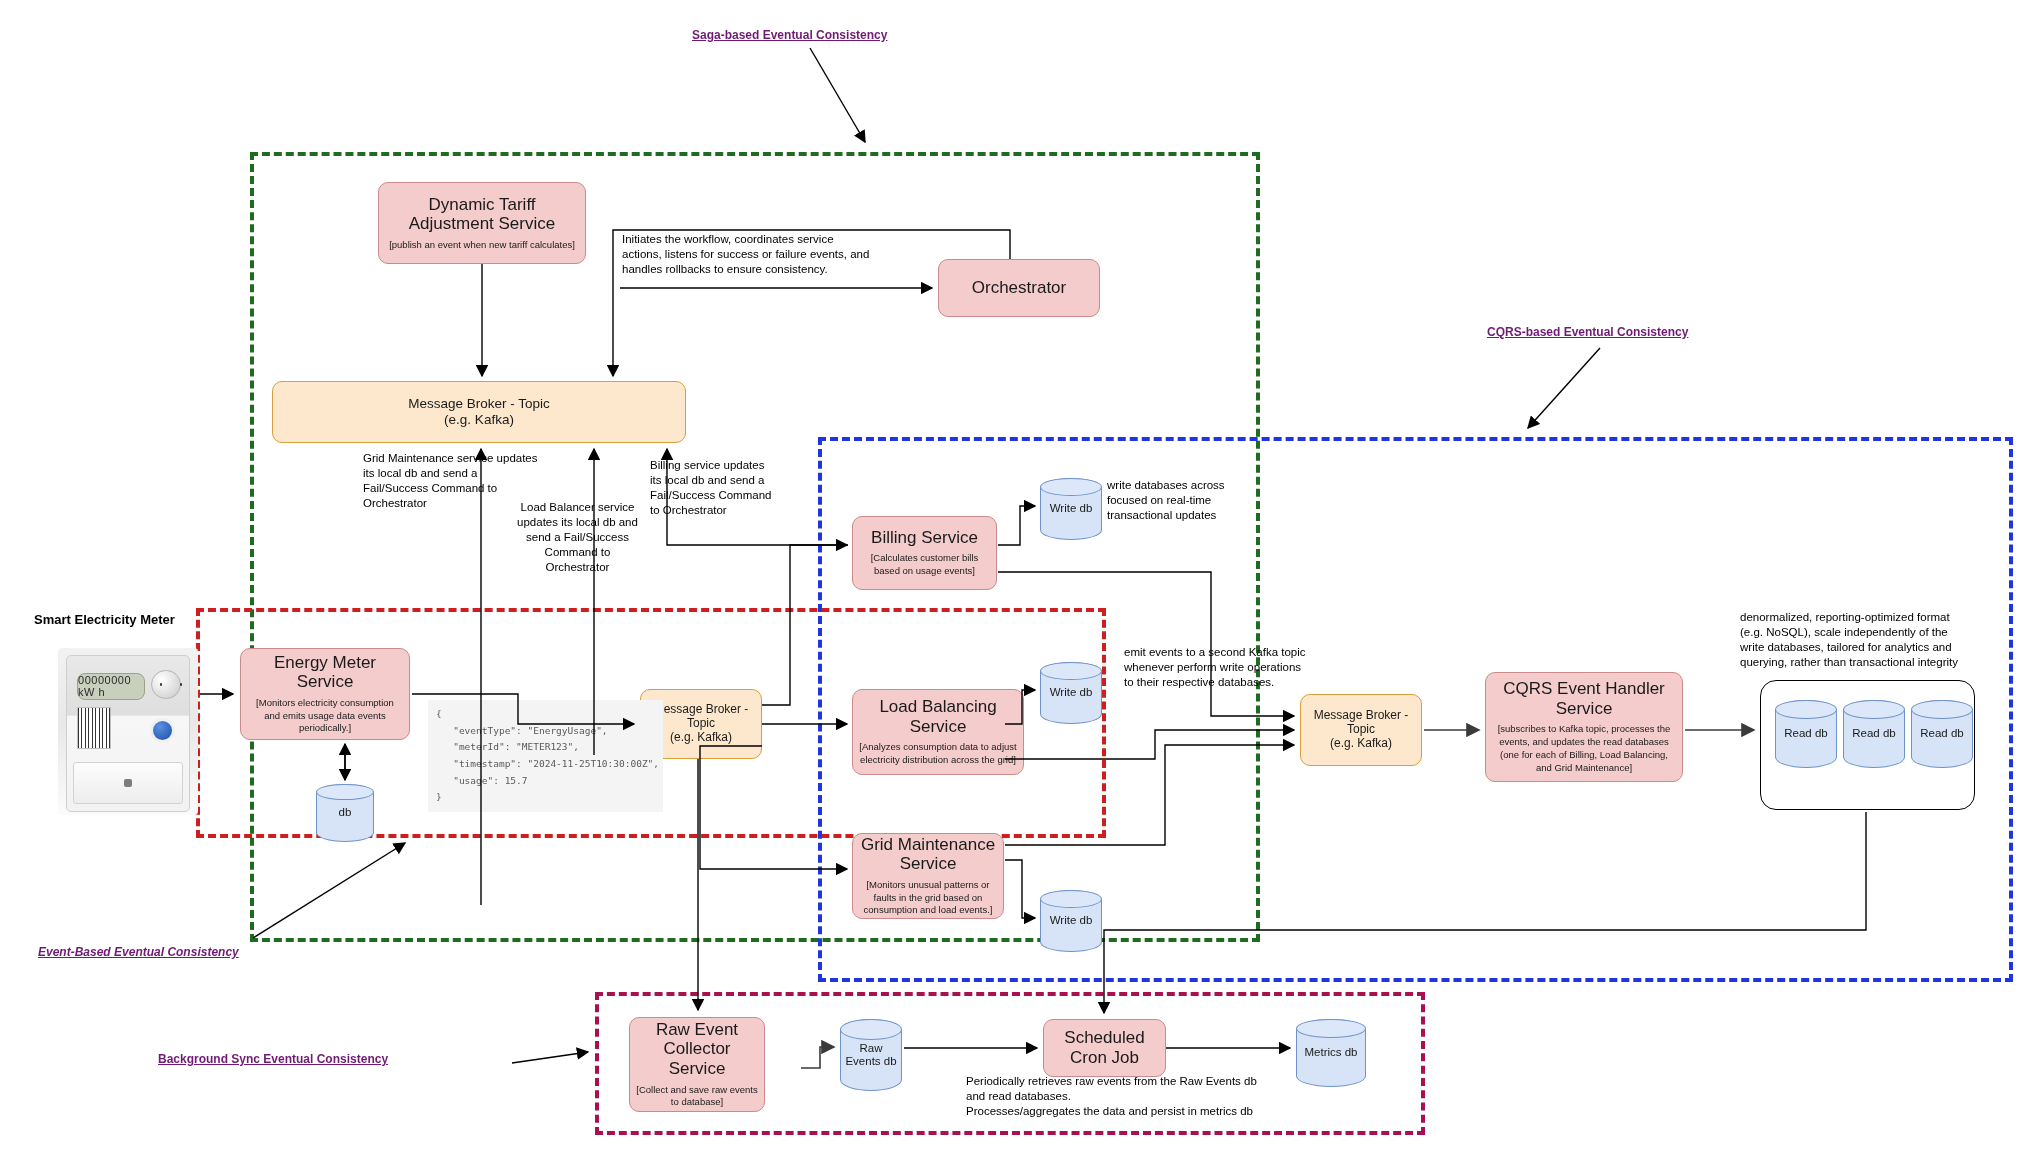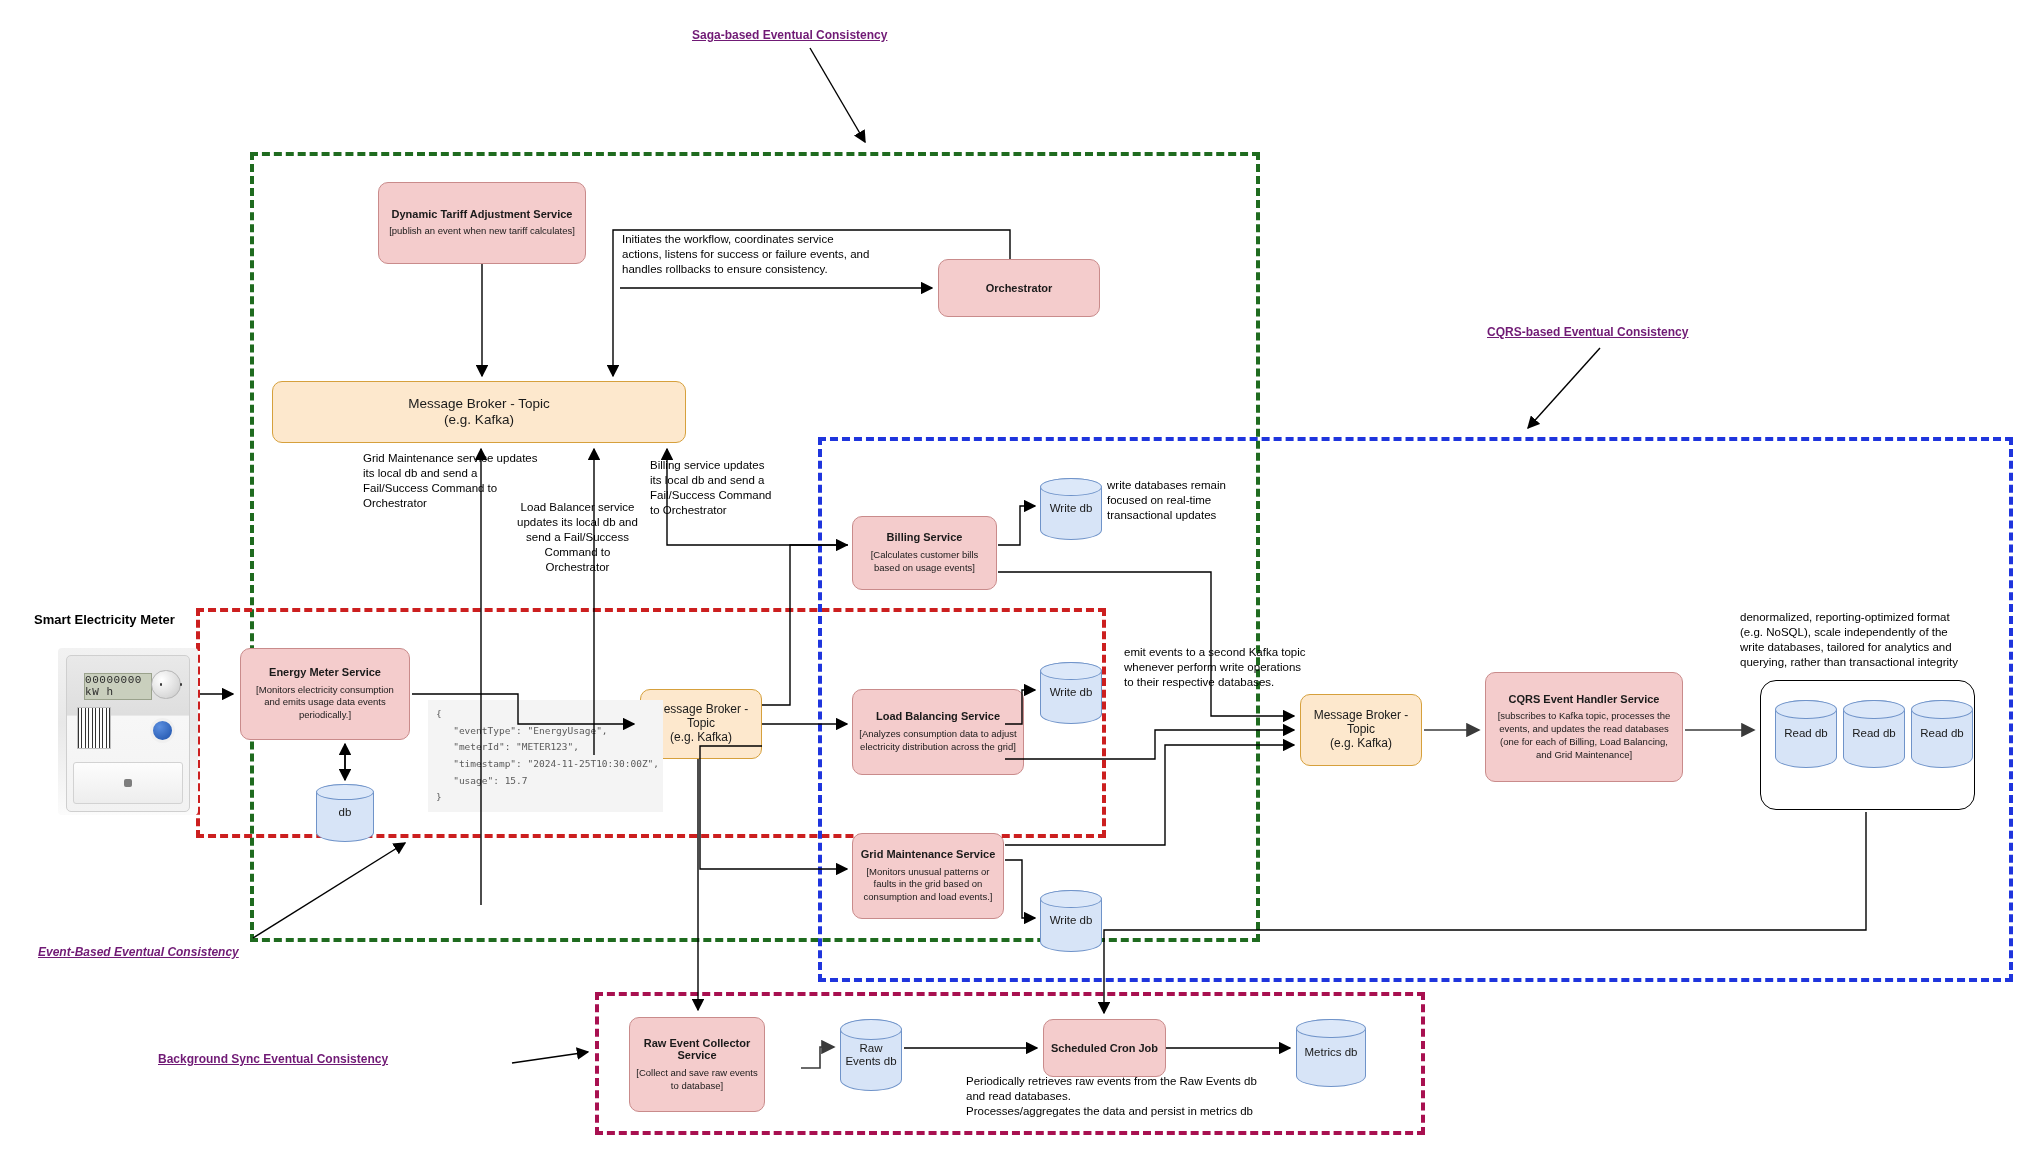--- a/index.html
+++ b/index.html
@@ -45,22 +45,22 @@
   }
   .node.service {
     background: #f4cccc;
     border: 1.6px solid #c98b8b;
   }
   .node.broker {
     background: #fde8cd;
     border: 1.6px solid #d6a03c;
   }
   .node .title {
-    font-size: 11px;
-    font-weight: 700;
+    font-size: 17px;
+    font-weight: 400;
     color: #1a1a1a;
     line-height: 1.15;
   }
   .node .sub {
     font-size: 9.5px;
     font-weight: 400;
     color: #1a1a1a;
     line-height: 1.35;
     margin-top: 5px;
   }
@@ -146,24 +146,24 @@
     border-radius: 4px;
   }
   .meter .body {
     position: absolute; left: 6%; right: 6%; top: 4%; bottom: 2%;
     background: linear-gradient(180deg,#e9e9e9 0%, #dedede 38%, #f7f7f7 39%, #f2f2f2 100%);
     border-radius: 5px;
     border: 1px solid #cfcfcf;
   }
   .meter .lcd {
     position: absolute; left: 8%; top: 11%; width: 54%; height: 16%;
-    background: #c9cfbd; border: 1px solid #9aa28c; border-radius: 0;
-    font-family: Liberation Mono, monospace;
+    background: #c9cfbd; border: 1px solid #9aa28c; border-radius: 8px;
+    font-family: Liberation Sans, sans-serif;
     color: #2a2a2a; font-size: 11px; letter-spacing: 0.5px;
-    display: flex; align-items: center; justify-content: center; margin-left: 7px;
+    display: flex; align-items: center; justify-content: center;
   }
   .meter .dial {
     position: absolute; right: 6%; top: 9%; width: 23%; aspect-ratio: 1;
     border-radius: 50%; background: radial-gradient(circle at 35% 32%, #ffffff, #d8d8d8 70%, #bdbdbd);
     border: 1.5px solid #b5b5b5;
   }
   .meter .dial::after {
     content:""; position:absolute; left:26%; top:44%; width:10%; aspect-ratio:1;
     border-radius:50%; background:#3a3a3a;
     box-shadow: 20px 0 0 #3a3a3a;
@@ -335,21 +335,21 @@
 updates its local db and
 send a Fail/Success
 Command to
 Orchestrator</div>
 
   <div class="note" style="left:650px; top:458px; width:180px;">Billing service updates
 its local db and send a
 Fail/Success Command
 to Orchestrator</div>
 
-  <div class="note" style="left:1107px; top:478px; width:200px;">write databases remain
+  <div class="note" style="left:1107px; top:478px; width:200px;">write databases across
 focused on real-time
 transactional updates</div>
 
   <div class="note" style="left:1124px; top:645px; width:235px;">emit events to a second Kafka topic
 whenever perform write operations
 to their respective databases.</div>
 
   <div class="note" style="left:1740px; top:610px; width:270px;">denormalized, reporting-optimized format
 (e.g. NoSQL),  scale independently of the
 write databases,  tailored for analytics and

